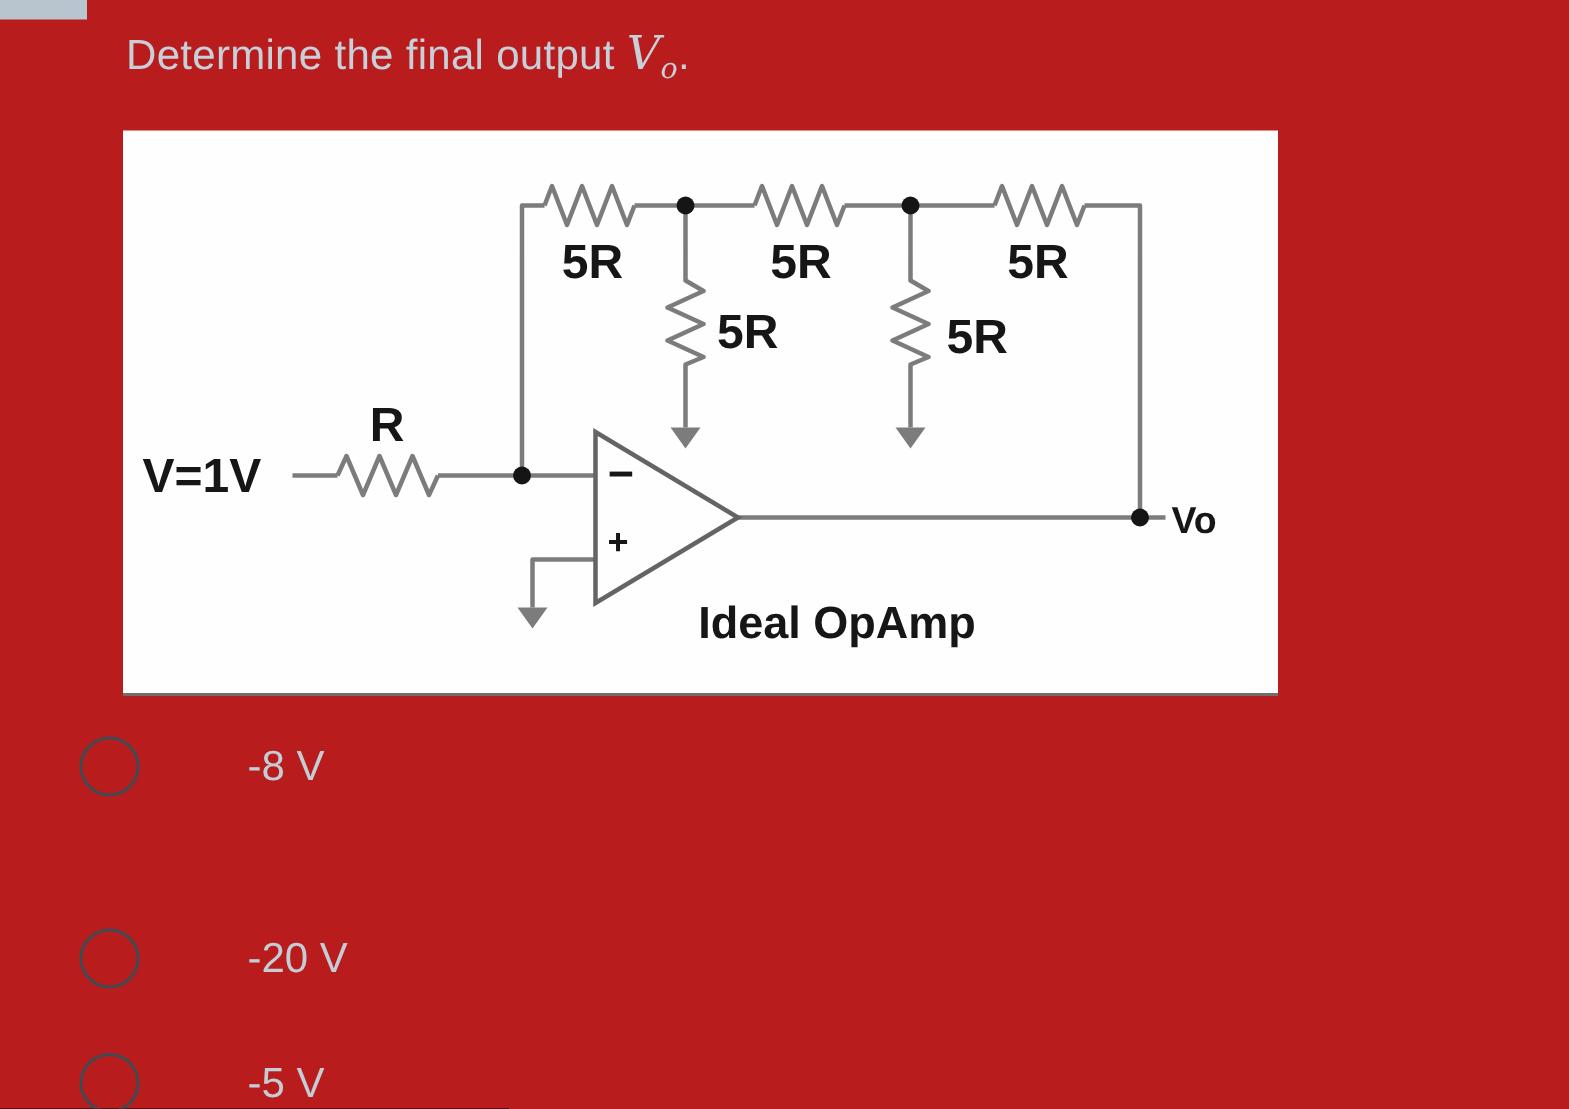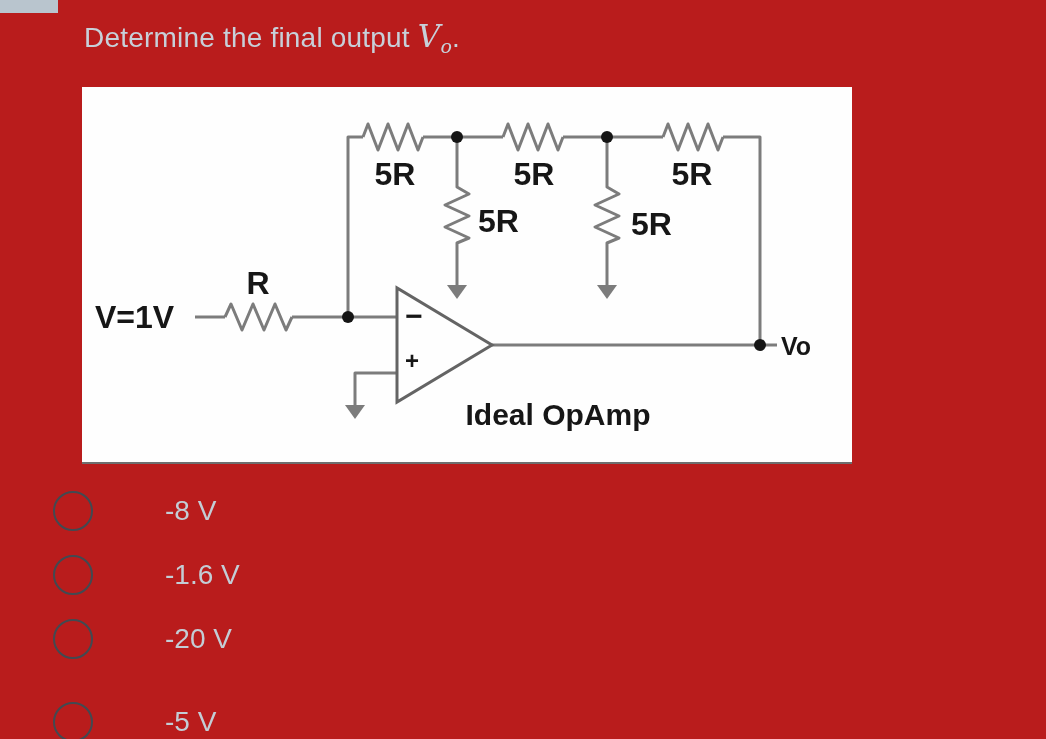--- a/index.html
+++ b/index.html
@@ -137,24 +137,20 @@
       <text x="699" y="268" class="ckt-label" font-size="25">Vo</text>
       <text x="476" y="338" class="ckt-label" font-size="30" text-anchor="middle">Ideal OpAmp</text>
     </svg>
   </div>
 
   <div class="options">
     <div class="option option-1">
       <span class="radio"></span>
       <span class="option-label">-8 V</span>
     </div>
-    <div class="option option-2">
-      <span class="radio"></span>
-      <span class="option-label">-1.6 V</span>
-    </div>
     <div class="option option-3">
       <span class="radio"></span>
       <span class="option-label">-20 V</span>
     </div>
     <div class="option option-4">
       <span class="radio"></span>
       <span class="option-label">-5 V</span>
     </div>
   </div>
 

